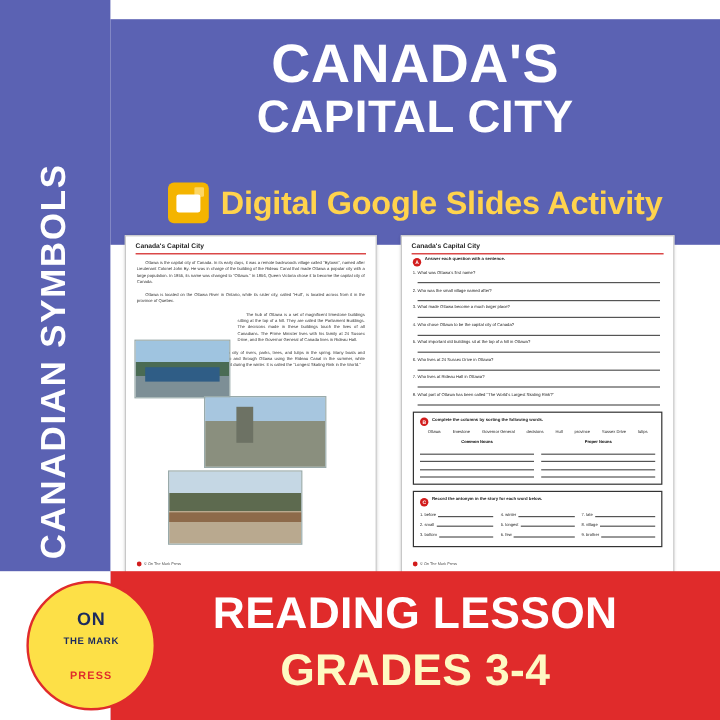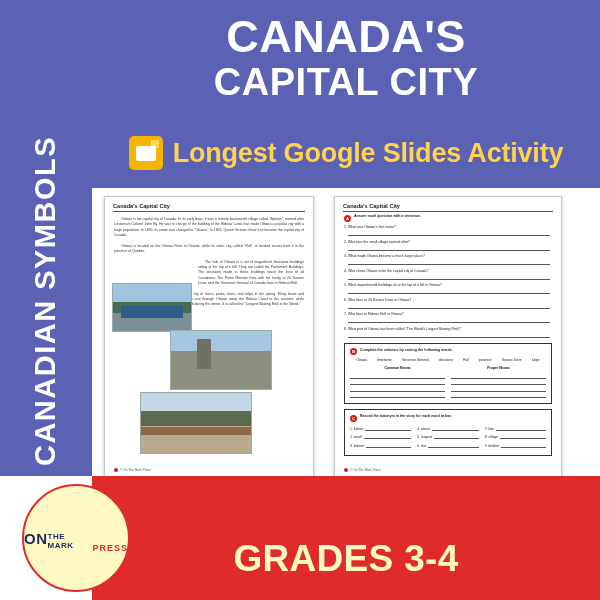--- a/index.html
+++ b/index.html
@@ -24,21 +24,21 @@
     display:flex;align-items:center;justify-content:center;
     color:#ffffff;
     font-size:29px;
     font-weight:bold;
     letter-spacing:1.5px;
     white-space:nowrap;
   }
 
   
   .header{
-    position:absolute;left:92px;top:0;width:508px;height:188px;
+    position:absolute;left:92px;top:16px;width:508px;height:188px;
     background:#5b62b3;
     display:flex;flex-direction:column;align-items:center;justify-content:flex-start;
   }
   .title1{
     margin-top:14px;
     color:#ffffff;font-size:45px;font-weight:bold;line-height:1.0;
     letter-spacing:0.5px;text-align:center;
   }
   .title2{
     margin-top:4px;
@@ -160,22 +160,22 @@
     position:absolute;left:0;top:62px;width:508px;text-align:center;
     color:#fef9c3;font-size:37px;font-weight:bold;letter-spacing:0.3px;
   }
   .bottom-left-white{
     position:absolute;left:0;top:476px;width:92px;height:124px;background:#ffffff;
   }
 
   
   .logo{
     position:absolute;left:22px;top:484px;width:108px;height:108px;border-radius:50%;
-    background:#fef9c3;border:2px solid #e02b2b;
-    display:flex;flex-direction:row;align-items:center;justify-content:center;
+    background:#fde047;border:2px solid #e02b2b;
+    display:flex;flex-direction:column;align-items:center;justify-content:center;
     box-sizing:border-box;
   }
   .logo .l1{font-size:15px;font-weight:bold;color:#1b2a5e;letter-spacing:0.5px;line-height:1;}
   .logo .l2{font-size:8px;font-weight:bold;color:#1b2a5e;letter-spacing:0.5px;margin-top:6px;}
   .logo .l3{font-size:9px;font-weight:bold;color:#e02b2b;letter-spacing:1px;margin-top:19px;}
 </style>
 </head>
 <body>
 
 <div class="canvas">
@@ -185,21 +185,21 @@
   </div>
 
   <div class="header">
     <div class="title1">CANADA'S</div>
     <div class="title2">CAPITAL CITY</div>
     <div class="subrow">
       <div class="slides-icon">
         <div class="corner"></div>
         <div class="page"></div>
       </div>
-      <div class="subtitle">Longest Google Slides Activity</div>
+      <div class="subtitle">Digital Google Slides Activity</div>
     </div>
   </div>
 
   <div class="page-sheet" id="sheet-left">
     <div class="sheet-head">Canada's Capital City</div>
     <div class="sheet-body">
       <div class="para">Ottawa is the capital city of Canada. In its early days, it was a remote backwoods village called "Bytown", named after Lieutenant Colonel John By. He was in charge of the building of the Rideau Canal that made Ottawa a popular city with a large population. In 1855, its name was changed to "Ottawa." In 1856, Queen Victoria chose it to become the capital city of Canada.</div>
       <div class="para">Ottawa is located on the Ottawa River in Ontario, while its sister city, called "Hull", is located across from it in the province of Quebec.</div>
       <div class="para" style="margin-left:84px;">The hub of Ottawa is a set of magnificent limestone buildings sitting at the top of a hill. They are called the Parliament Buildings. The decisions made in these buildings touch the lives of all Canadians. The Prime Minister lives with his family at 24 Sussex Drive, and the Governor General of Canada lives in Rideau Hall.</div>
       <div class="para" style="margin-left:52px;">Ottawa is a city of rivers, parks, trees, and tulips in the spring. Many boats and boaters travel to and through Ottawa using the Rideau Canal in the summer, while people skate on it during the winter. It is called the "Longest Skating Rink in the World."</div>
@@ -340,20 +340,21 @@
       </div>
     </div>
 
     <div class="sheet-foot">
       <span class="foot-dot"></span>
       <span>© On The Mark Press</span>
     </div>
   </div>
 
   <div class="bottom-band">
+    <div class="rl">READING LESSON</div>
     <div class="gr">GRADES 3-4</div>
   </div>
   <div class="bottom-left-white"></div>
 
   <div class="logo">
     <div class="l1">ON</div>
     <div class="l2">THE MARK</div>
     <div class="l3">PRESS</div>
   </div>
 

